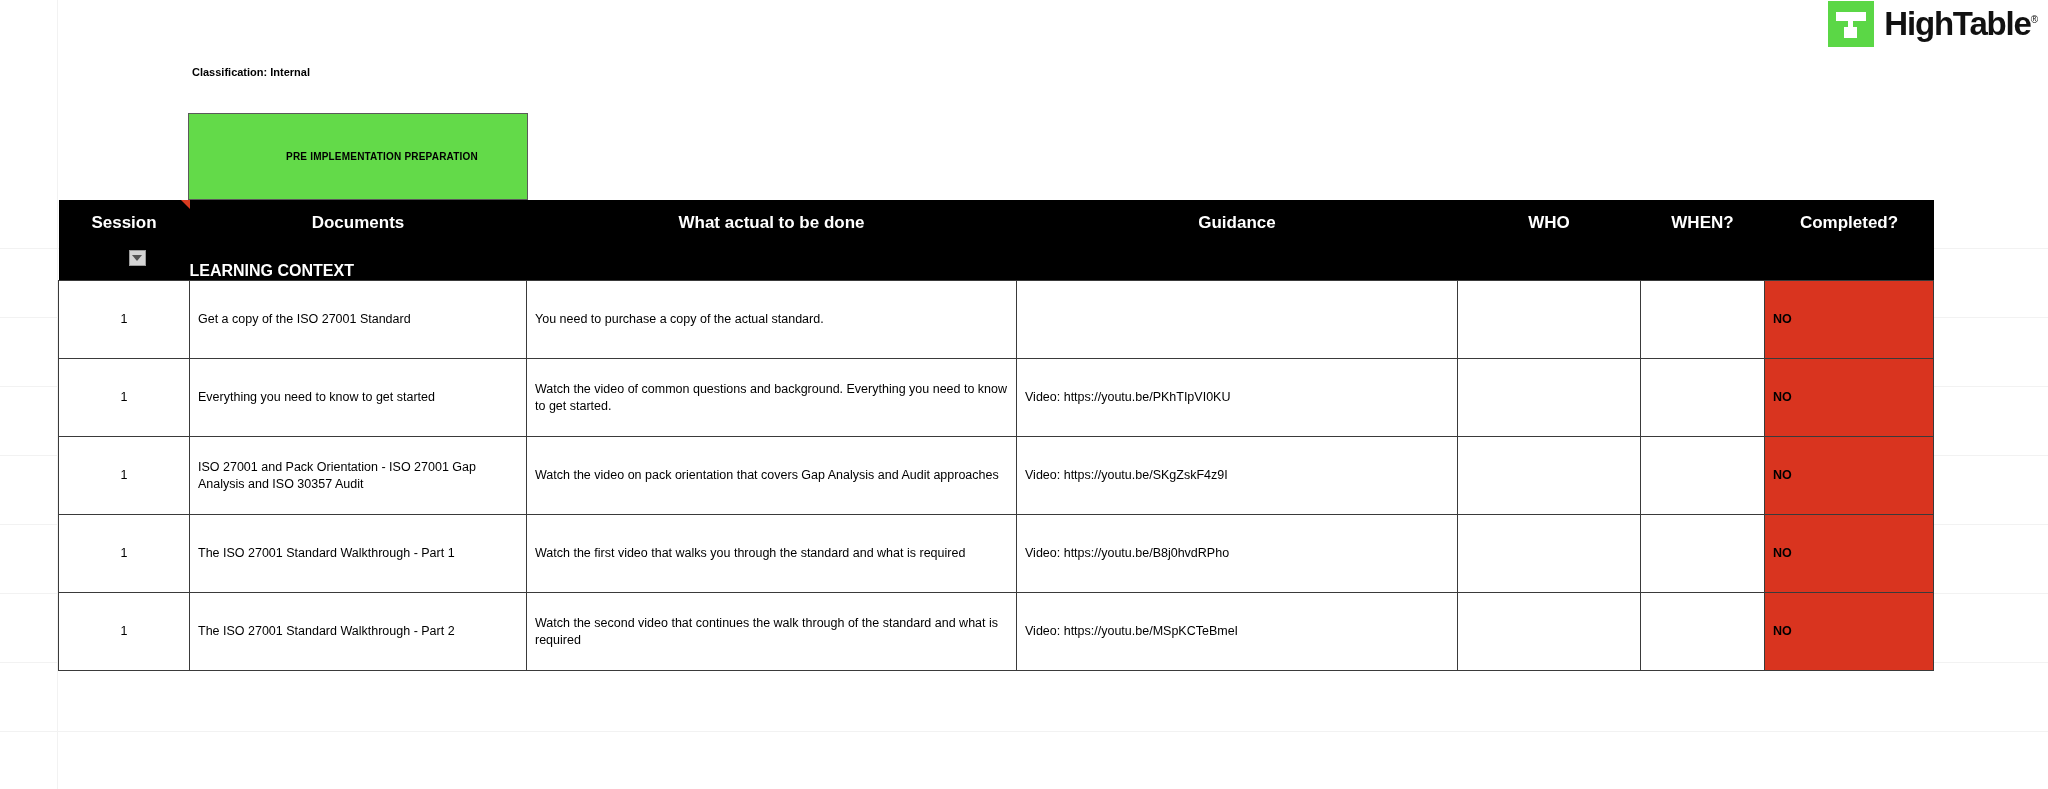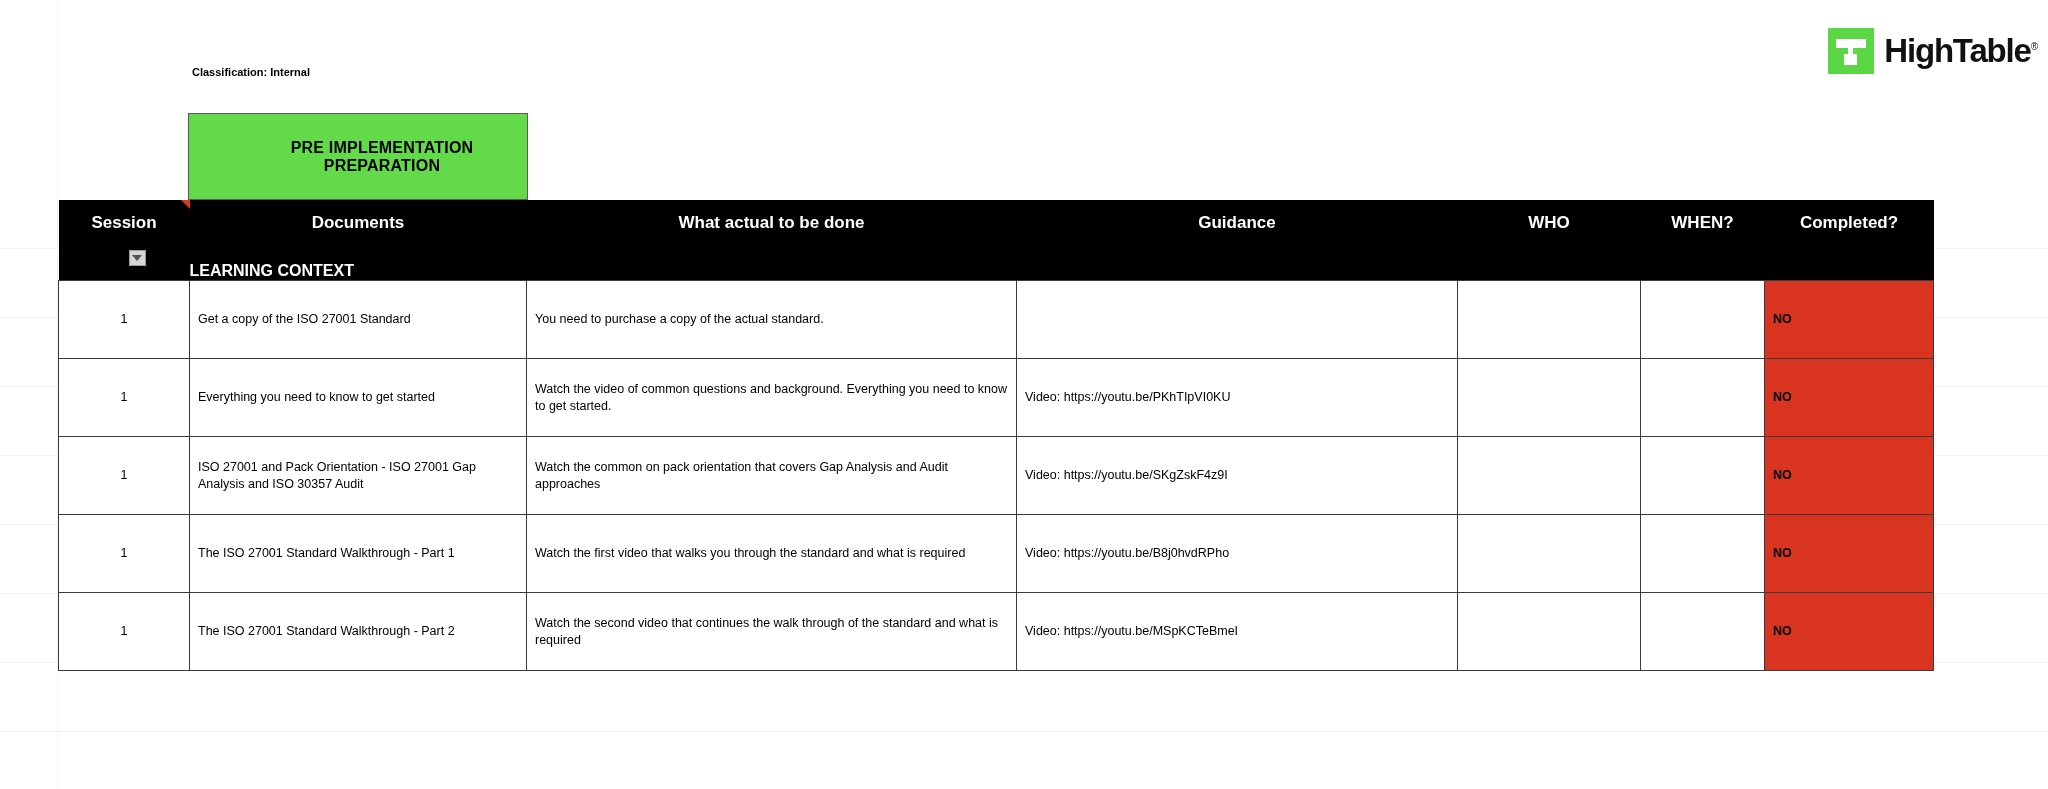--- a/index.html
+++ b/index.html
@@ -74,21 +74,21 @@
     font-size: 11px;
     font-weight: bold;
     color: #000000;
     white-space: nowrap;
   }
 
   
   .brand {
     position: absolute;
     right: 10px;
-    top: 28px;
+    top: 1px;
     display: flex;
     align-items: center;
     gap: 10px;
     height: 46px;
     text-align: right;
   }
   .brand-mark {
     width: 46px;
     height: 46px;
     background: #5BD746;
@@ -143,21 +143,21 @@
     height: 87px;
     background: #63DA49;
     border: 1px solid #5a5a5a;
     box-sizing: border-box;
     display: flex;
     align-items: center;
     justify-content: center;
     z-index: 6;
   }
   .section-banner span {
-    font-size: 16px;
+    font-size: 10px;
     font-weight: bold;
     letter-spacing: 0.2px;
     color: #000000;
     text-align: center;
     padding-left: 48px;
   }
 
   
   .checklist {
     position: absolute;
@@ -365,21 +365,21 @@
         <td class="cell-blank">Everything you need to know to get started</td>
         <td class="cell-blank">Watch the video of common questions and background. Everything you need to know to get started.</td>
         <td class="cell-blank">Video: https://youtu.be/PKhTIpVI0KU</td>
         <td class="cell-blank"></td>
         <td class="cell-blank"></td>
         <td class="cell-completed">NO</td>
       </tr>
       <tr>
         <td class="cell-session">1</td>
         <td class="cell-blank">ISO 27001 and Pack Orientation - ISO 27001 Gap Analysis and ISO 30357 Audit</td>
-        <td class="cell-blank">Watch the common on pack orientation that covers Gap Analysis and Audit approaches</td>
+        <td class="cell-blank">Watch the video on pack orientation that covers Gap Analysis and Audit approaches</td>
         <td class="cell-blank">Video: https://youtu.be/SKgZskF4z9I</td>
         <td class="cell-blank"></td>
         <td class="cell-blank"></td>
         <td class="cell-completed">NO</td>
       </tr>
       <tr>
         <td class="cell-session">1</td>
         <td class="cell-blank">The ISO 27001 Standard Walkthrough - Part 1</td>
         <td class="cell-blank">Watch the first video that walks you through the standard and what is required</td>
         <td class="cell-blank">Video: https://youtu.be/B8j0hvdRPho</td>

